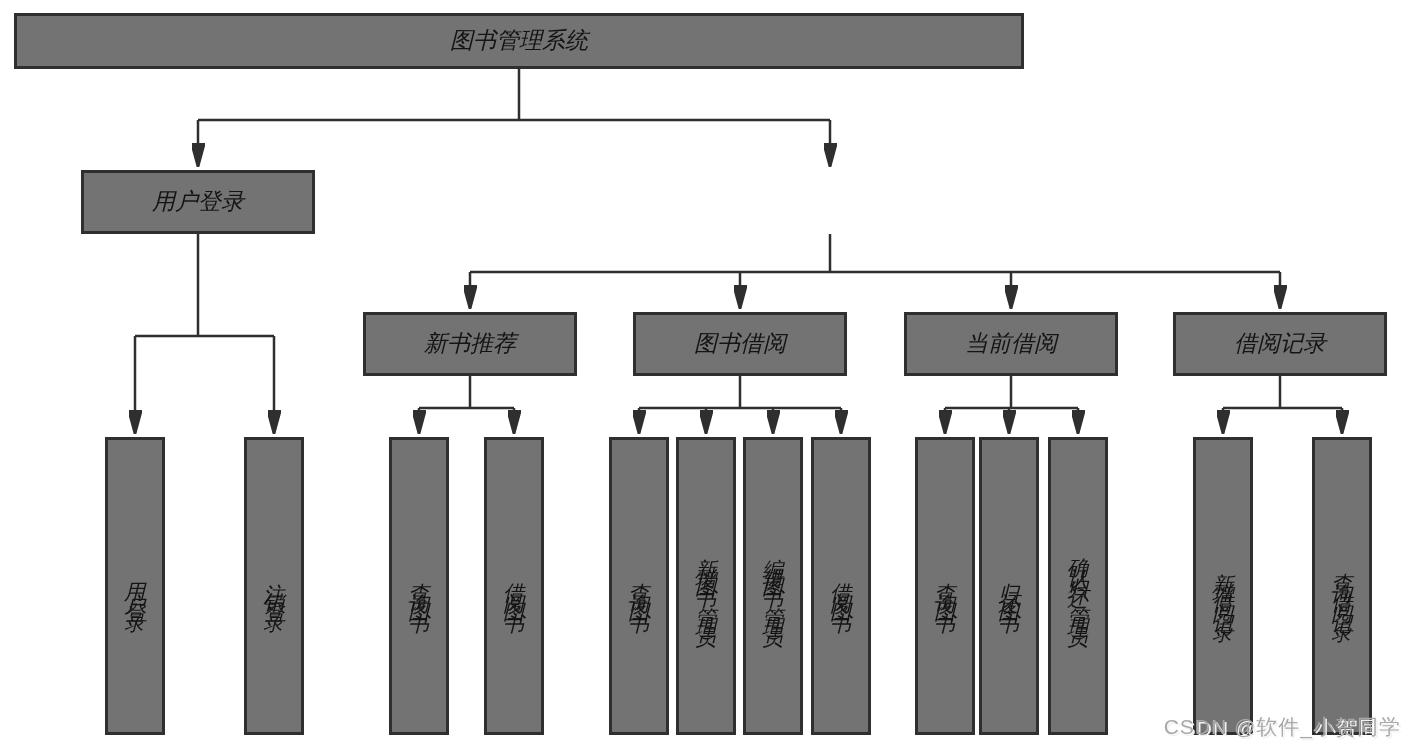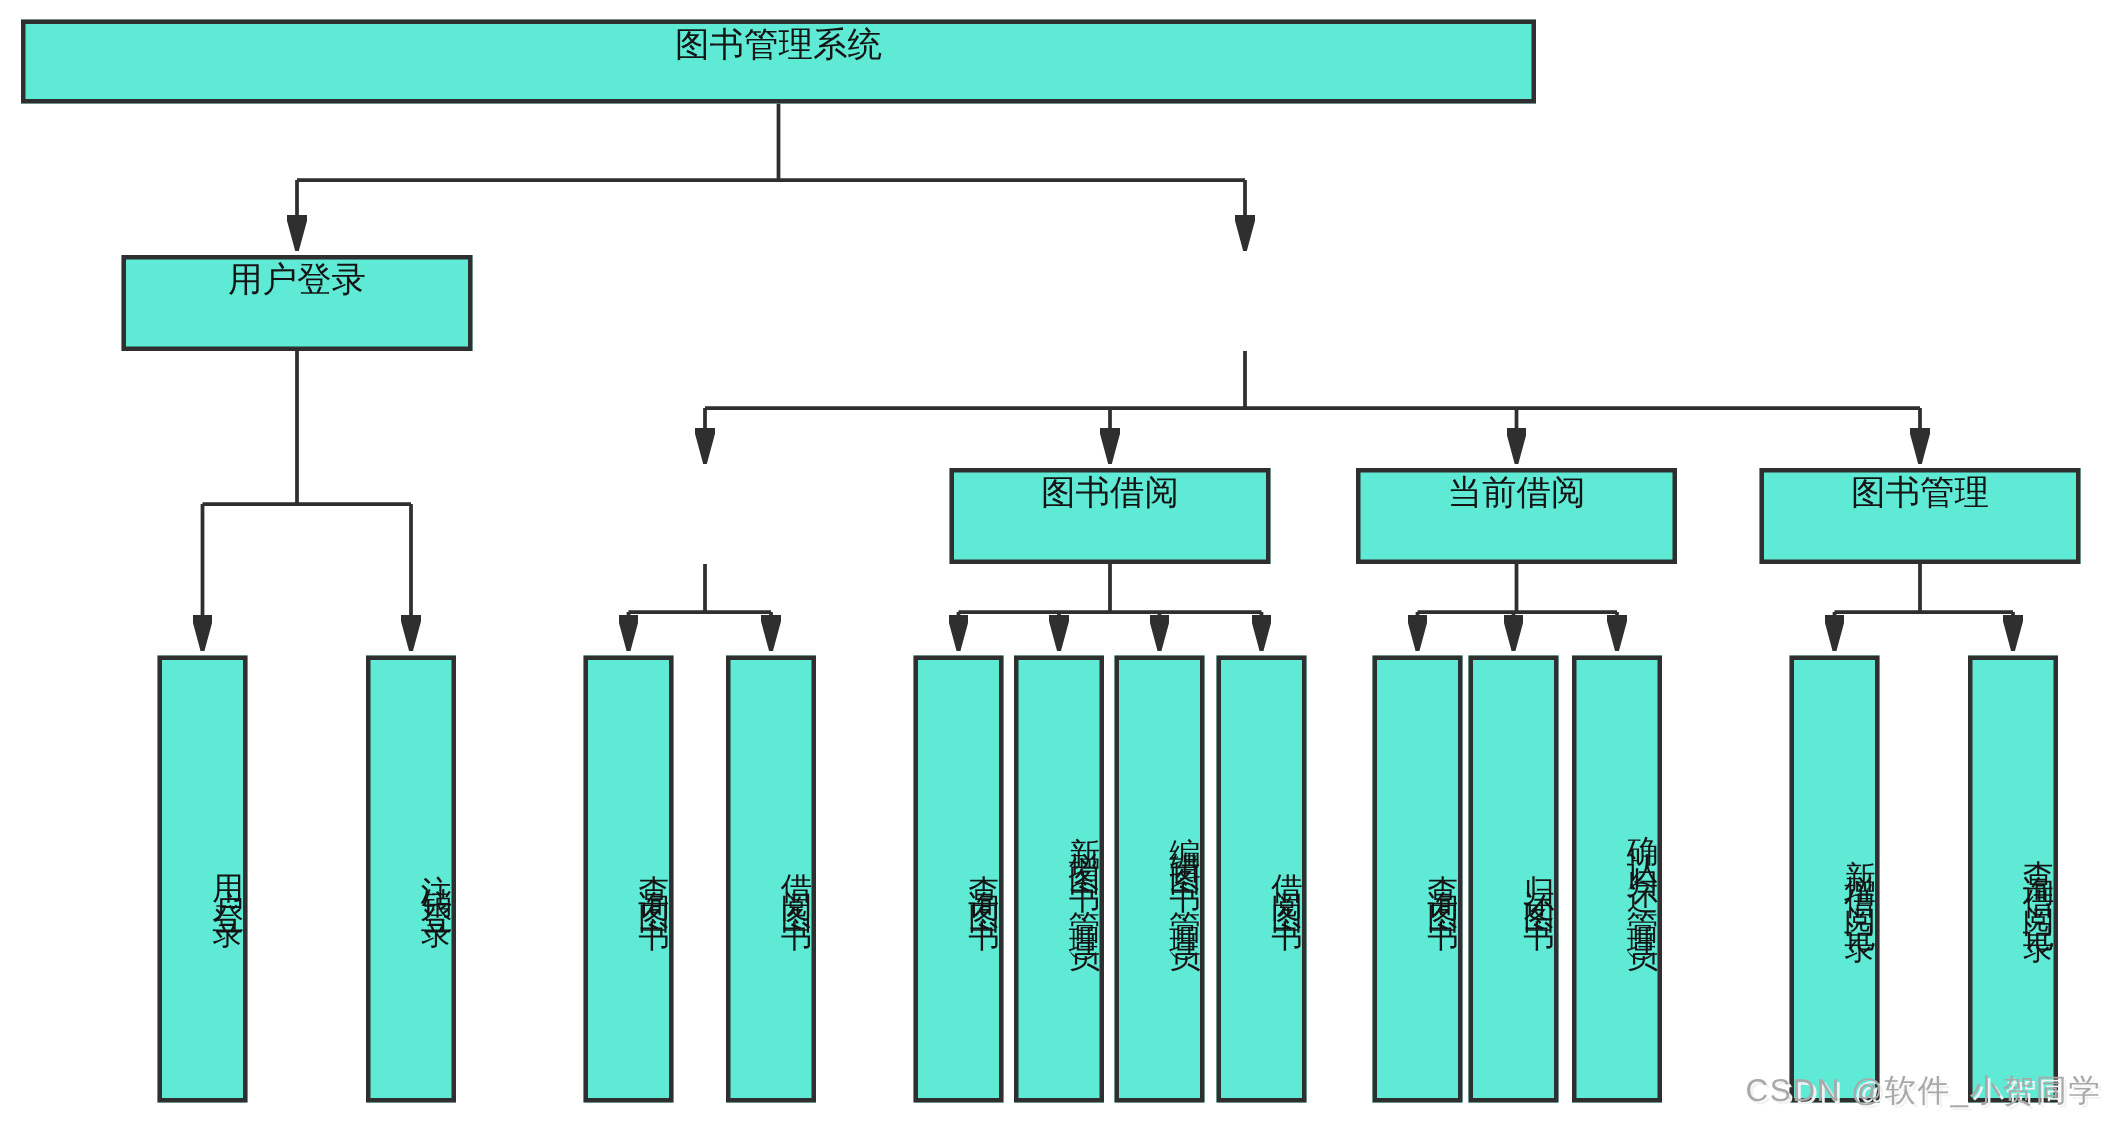--- a/index.html
+++ b/index.html
@@ -14,24 +14,25 @@
     width:1405px;height:747px;
     background:var(--bg);
     font-family:"Liberation Sans","DejaVu Sans",sans-serif;
     overflow:hidden;
   }
   .wires{position:absolute;left:0;top:0;width:1405px;height:747px;}
   .wires path,.wires line{stroke:var(--line);stroke-width:2.5;fill:none;}
   .wires .ah-shape{fill:var(--line);}
   .node{
     position:absolute;box-sizing:border-box;
-    background:#5eead4;border:3px solid var(--line);
-    display:flex;justify-content:center;
+    background:#737373;border:3px solid var(--line);
+    display:flex;align-items:center;justify-content:center;
     color:var(--text);font-size:23px;line-height:1.2;
     white-space:nowrap;
+    font-style:italic;
   }
   
   .root { left:14px;  top:13px;  width:1010px; height:56px; }
   .lv2a { left:81px;  top:170px; width:234px;  height:64px; }
   .lv2b { left:713px; top:170px; width:234px;  height:64px; }
   .lv3  { top:312px;  width:214px; height:64px; }
   .lv3a{left:363px;} .lv3b{left:633px;} .lv3c{left:904px;} .lv3d{left:1173px;}
   
   .leaf{
     top:437px;width:60px;height:298px;
@@ -98,28 +99,31 @@
   </svg>
 
   <div class="node root">
     <span>图书管理系统</span>
   </div>
 
   <div class="node lv2a">
     <span>用户登录</span>
   </div>
 
+  <div class="node lv3 lv3a">
+    <span>新书推荐</span>
+  </div>
   <div class="node lv3 lv3b">
     <span>图书借阅</span>
   </div>
   <div class="node lv3 lv3c">
     <span>当前借阅</span>
   </div>
   <div class="node lv3 lv3d">
-    <span>图书管理</span>
+    <span>借阅记录</span>
   </div>
 
   <div class="node leaf lf1">
     <span>用户登录</span>
   </div>
   <div class="node leaf lf2">
     <span>注销登录</span>
   </div>
 
   <div class="node leaf lf3">

